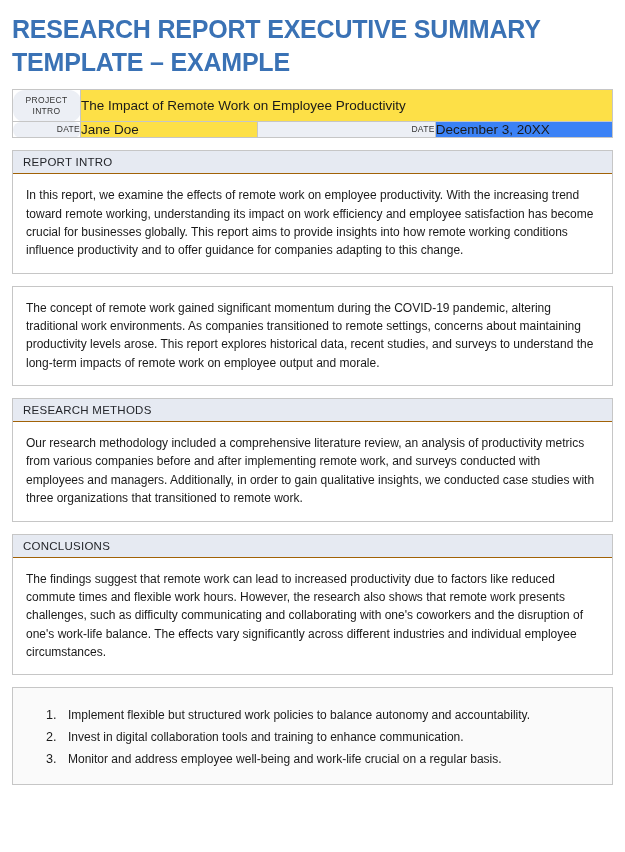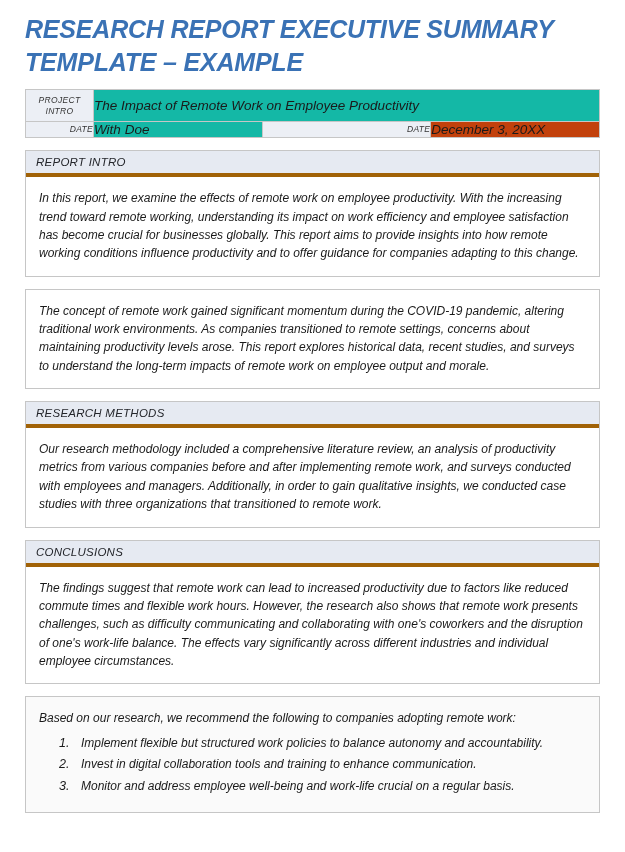--- a/index.html
+++ b/index.html
@@ -12,22 +12,21 @@
     height: 852px;
     font-family: "Liberation Sans", sans-serif;
     color: #1a1a1a;
     -webkit-font-smoothing: antialiased;
   }
   .page {
     position: relative;
     width: 625px;
     height: 612px;
     box-sizing: border-box;
-    padding: 0 25px;
-    font-style: italic;
+    padding: 0 12px;
   }
 
   
   .doc-title {
     margin: 0;
     padding-top: 13px;
     font-size: 25px;
     line-height: 1.30;
     font-weight: bold;
     letter-spacing: -0.2px;
@@ -54,39 +53,39 @@
     color: #333;
     text-align: right;
     padding: 5px 7px 5px 5px;
     line-height: 1.25;
   }
   .meta-label.two-line {
     text-align: center;
     padding: 5px 5px;
   }
   .meta-value {
-    background: #14b8a6;
+    background: #fde047;
     font-size: 13.5px;
     color: #1a1a1a;
     padding: 7px 9px;
   }
-  .meta-value.tinted { background: #c2410c; margin-top: 12px; }
-  td.w-topic-label { width: 57px; }
+  .meta-value.tinted { background: #3b82f6; margin-top: 12px; }
+  td.w-topic-label { width: 57px; border-radius: 12px; }
   td.w-date-label  { width: 37px; margin-left: 24px; }
   td.w-date-value  { width: 185px; }
 
   
   .section {
     margin-top: 12px;
     border: 1px solid #c6c6c6;
     background: #ffffff;
   }
   .section-header {
     background: #e6eaf2;
-    border-bottom: 4px solid #a16207;
+    border-bottom: 1px solid #a16207;
     font-size: 11.5px;
     letter-spacing: 0.25px;
     color: #24262b;
     padding: 5px 0 5px 10px;
     text-transform: uppercase;
   }
   .section-body {
     padding: 12px 13px 13px 13px;
     font-size: 12px;
     line-height: 1.53;
@@ -120,21 +119,21 @@
     <tbody>
       <tr>
         <td class="meta-label two-line w-topic-label">
           <div>PROJECT</div>
           <div>INTRO</div>
         </td>
         <td class="meta-value" colspan="3">The Impact of Remote Work on Employee Productivity</td>
       </tr>
       <tr>
         <td class="meta-label w-topic-label">DATE</td>
-        <td class="meta-value">With Doe</td>
+        <td class="meta-value">Jane Doe</td>
         <td class="meta-label w-date-label">DATE</td>
         <td class="meta-value tinted w-date-value">December 3, 20XX</td>
       </tr>
     </tbody>
   </table>
 
   <div class="section">
     <div class="section-header">REPORT INTRO</div>
     <div class="section-body">
       <p>In this report, we examine the effects of remote work on employee productivity. With the increasing trend toward remote working, understanding its impact on work efficiency and employee satisfaction has become crucial for businesses globally. This report aims to provide insights into how remote working conditions influence productivity and to offer guidance for companies adapting to this change.</p>
@@ -156,21 +155,20 @@
 
   <div class="section">
     <div class="section-header">CONCLUSIONS</div>
     <div class="section-body">
       <p>The findings suggest that remote work can lead to increased productivity due to factors like reduced commute times and flexible work hours. However, the research also shows that remote work presents challenges, such as difficulty communicating and collaborating with one's coworkers and the disruption of one's work-life balance. The effects vary significantly across different industries and individual employee circumstances.</p>
     </div>
   </div>
 
   <div class="section tinted">
     <div class="section-body">
-      <p class="rec-intro">Based on our research, we recommend the following to companies adopting remote work:</p>
       <ol class="rec-list">
         <li>Implement flexible but structured work policies to balance autonomy and accountability.</li>
         <li>Invest in digital collaboration tools and training to enhance communication.</li>
         <li>Monitor and address employee well-being and work-life crucial on a regular basis.</li>
 
       </ol>
     </div>
   </div>
 
 </div>

